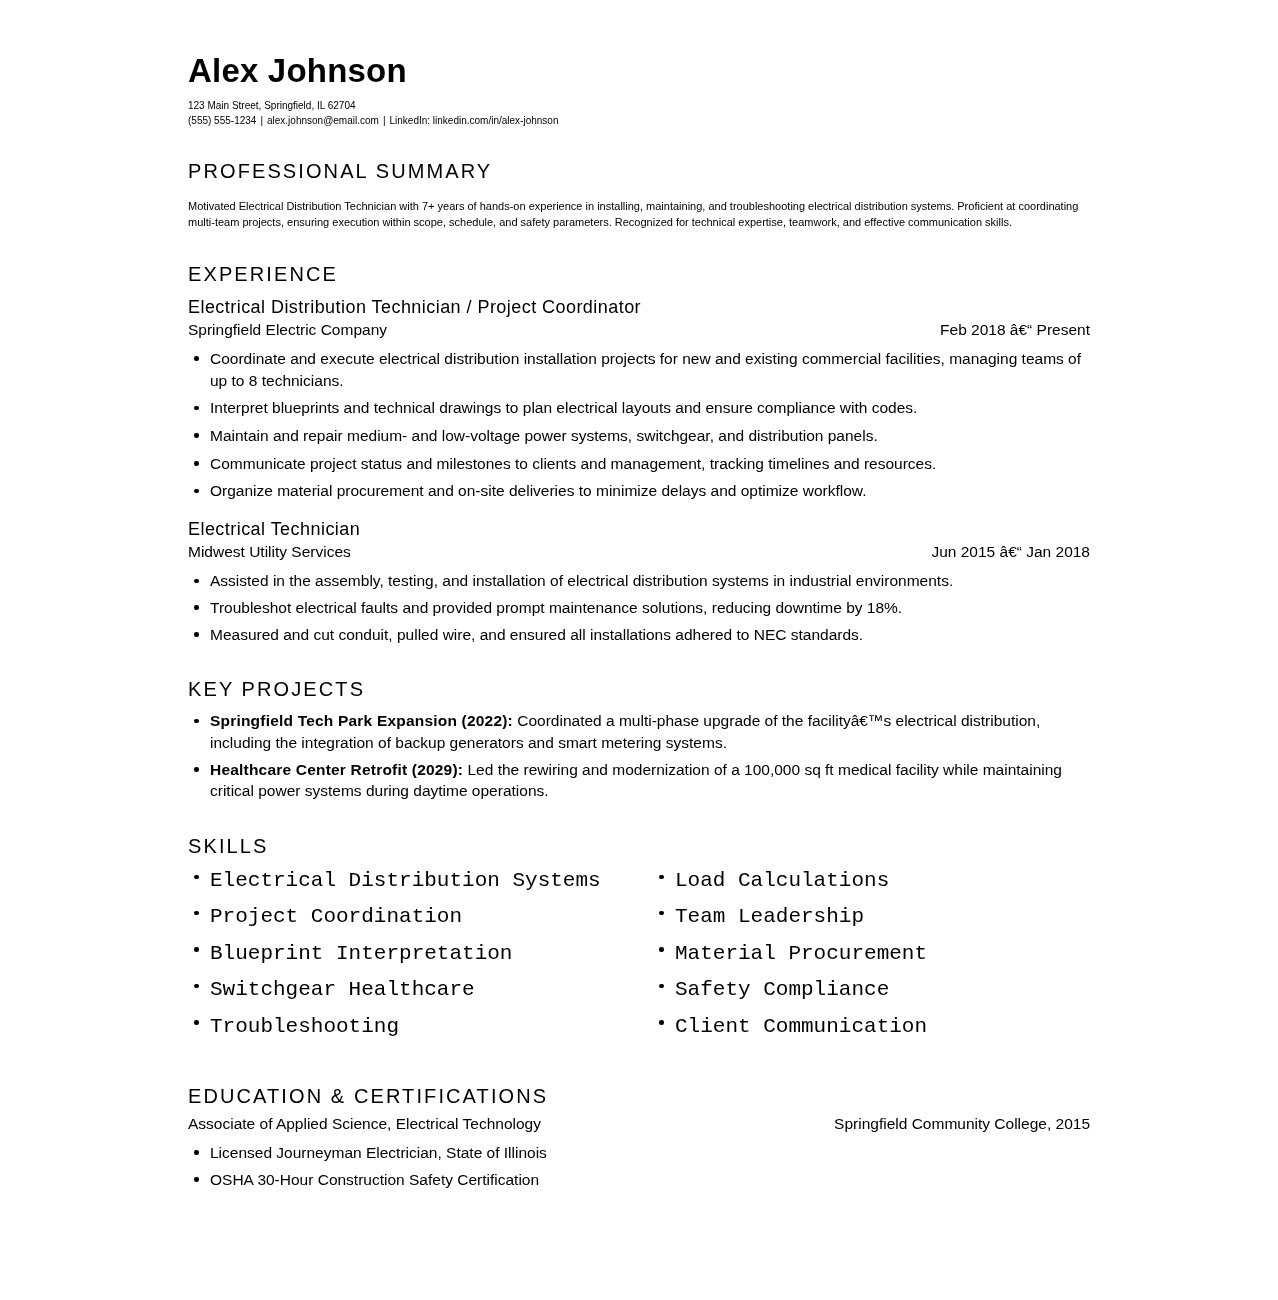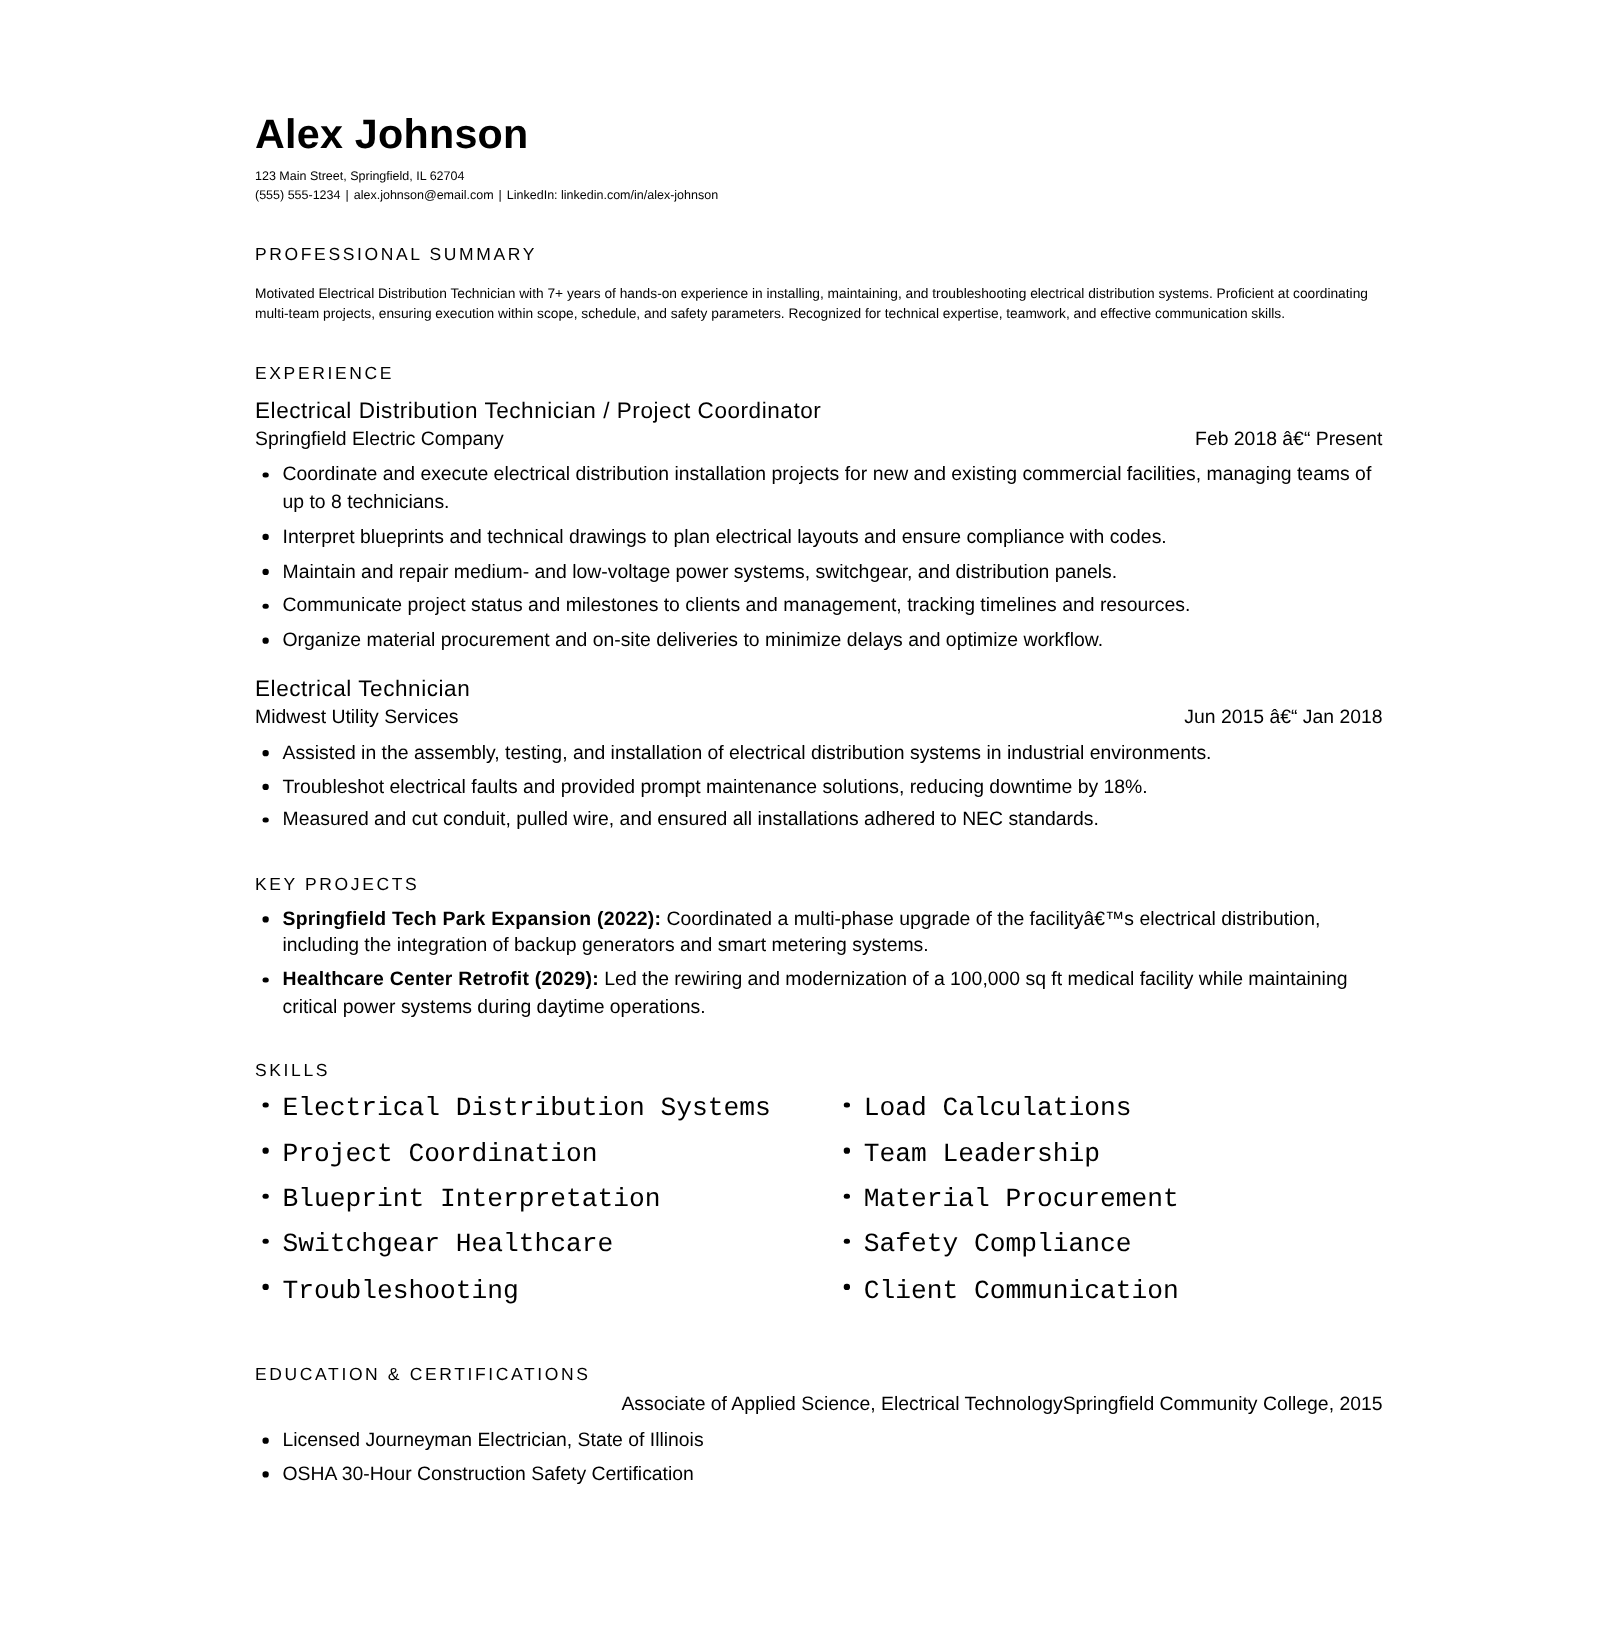--- a/index.html
+++ b/index.html
@@ -16,45 +16,44 @@
   }
   .page {
     position: relative;
     width: 1278px;
     height: 1300px;
     background: #ffffff;
     box-sizing: border-box;
   }
   .sheet {
     position: absolute;
-    left: 204px;
+    left: 188px;
     top: 52px;
     width: 902px;
-    margin-top: 36px;
   }
 
   
   .name {
     font-size: 33px;
     font-weight: bold;
     letter-spacing: 0.2px;
     line-height: 1.15;
     margin: 0 0 9px 0;
   }
   .contact-line {
     font-size: 10px;
     line-height: 1.47;
     margin: 0;
     white-space: nowrap;
   }
   .sep { padding: 0 4px; }
 
   
   .section-title {
-    font-size: 14px;
+    font-size: 20px;
     font-weight: normal;
     letter-spacing: 2.1px;
     margin: 0;
     padding: 0;
     line-height: 1.2;
   }
   .sec-summary { margin-top: 31px; }
   .sec-experience { margin-top: 31px; }
   .sec-projects { margin-top: 32px; }
   .sec-skills { margin-top: 32px; }
@@ -153,21 +152,21 @@
     width: 4.5px;
     height: 4.5px;
     border-radius: 50%;
     background: #000000;
   }
   .skills-col.col-2 { padding-left: 14px; }
 
   
   .edu-row {
     display: flex;
-    justify-content: flex-end;
+    justify-content: space-between;
     align-items: baseline;
     font-size: 15.5px;
     line-height: 1.35;
     margin-top: 6px;
   }
   .edu-degree { white-space: nowrap; }
   .edu-school { white-space: nowrap; text-align: right; }
   ul.certs { margin-top: 7px; }
   ul.certs > li { margin-bottom: 5px; }
 </style>

